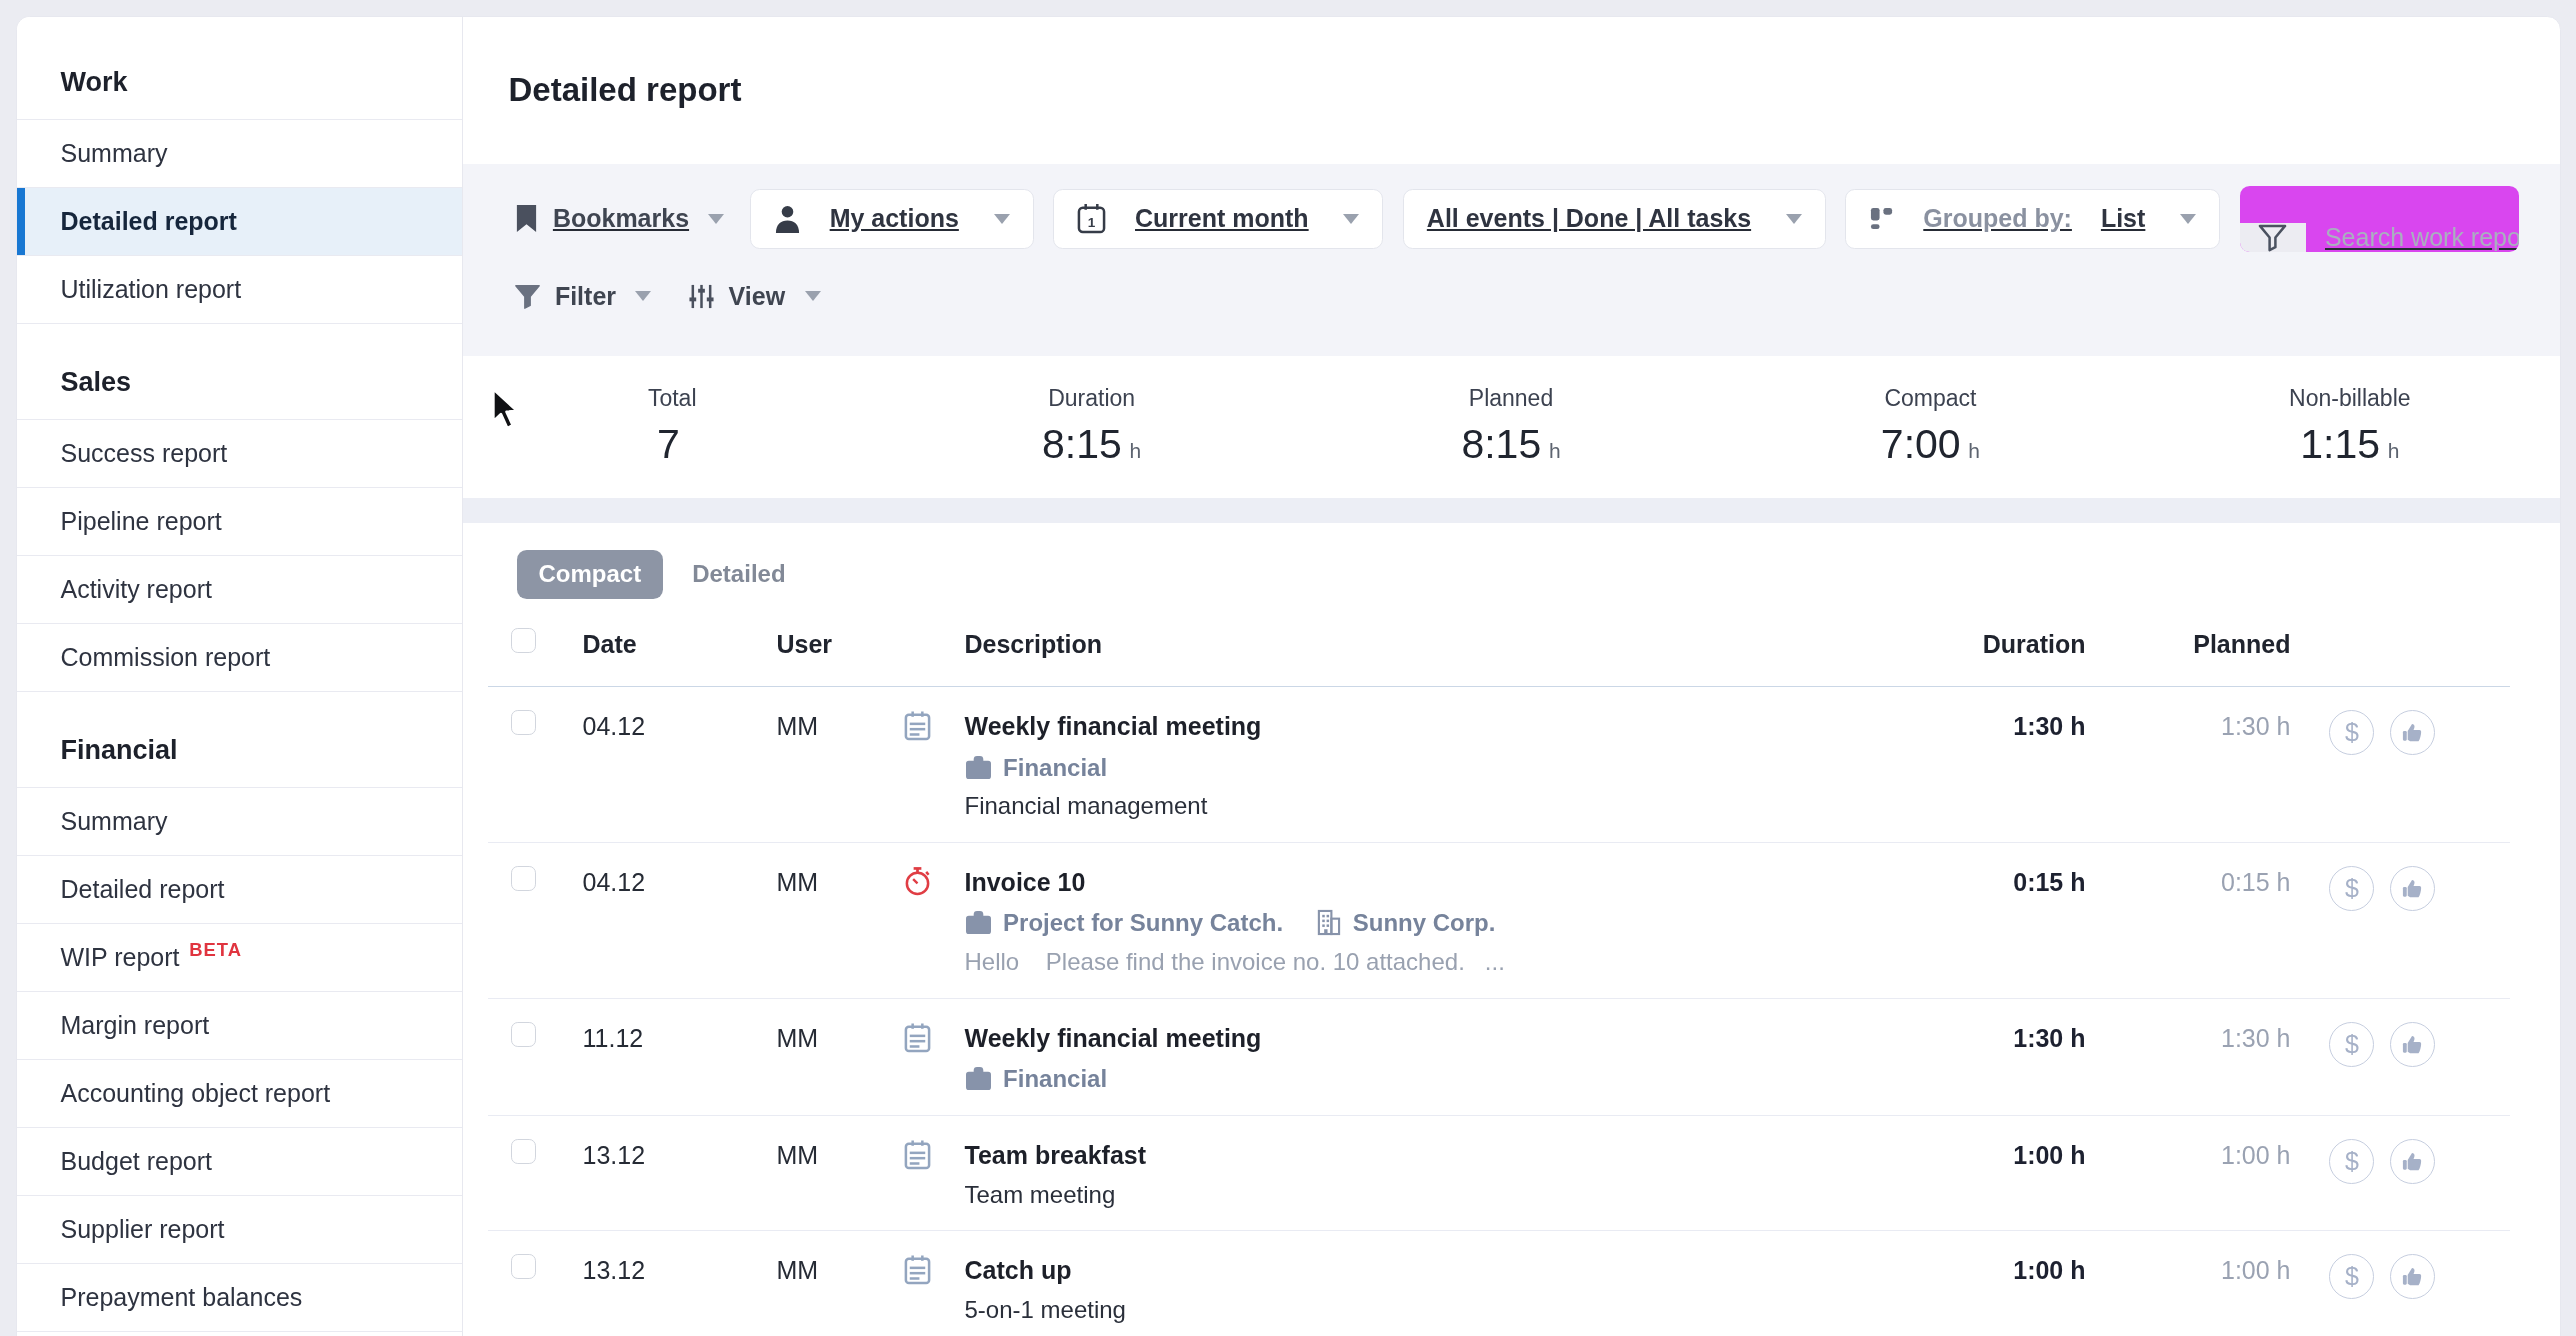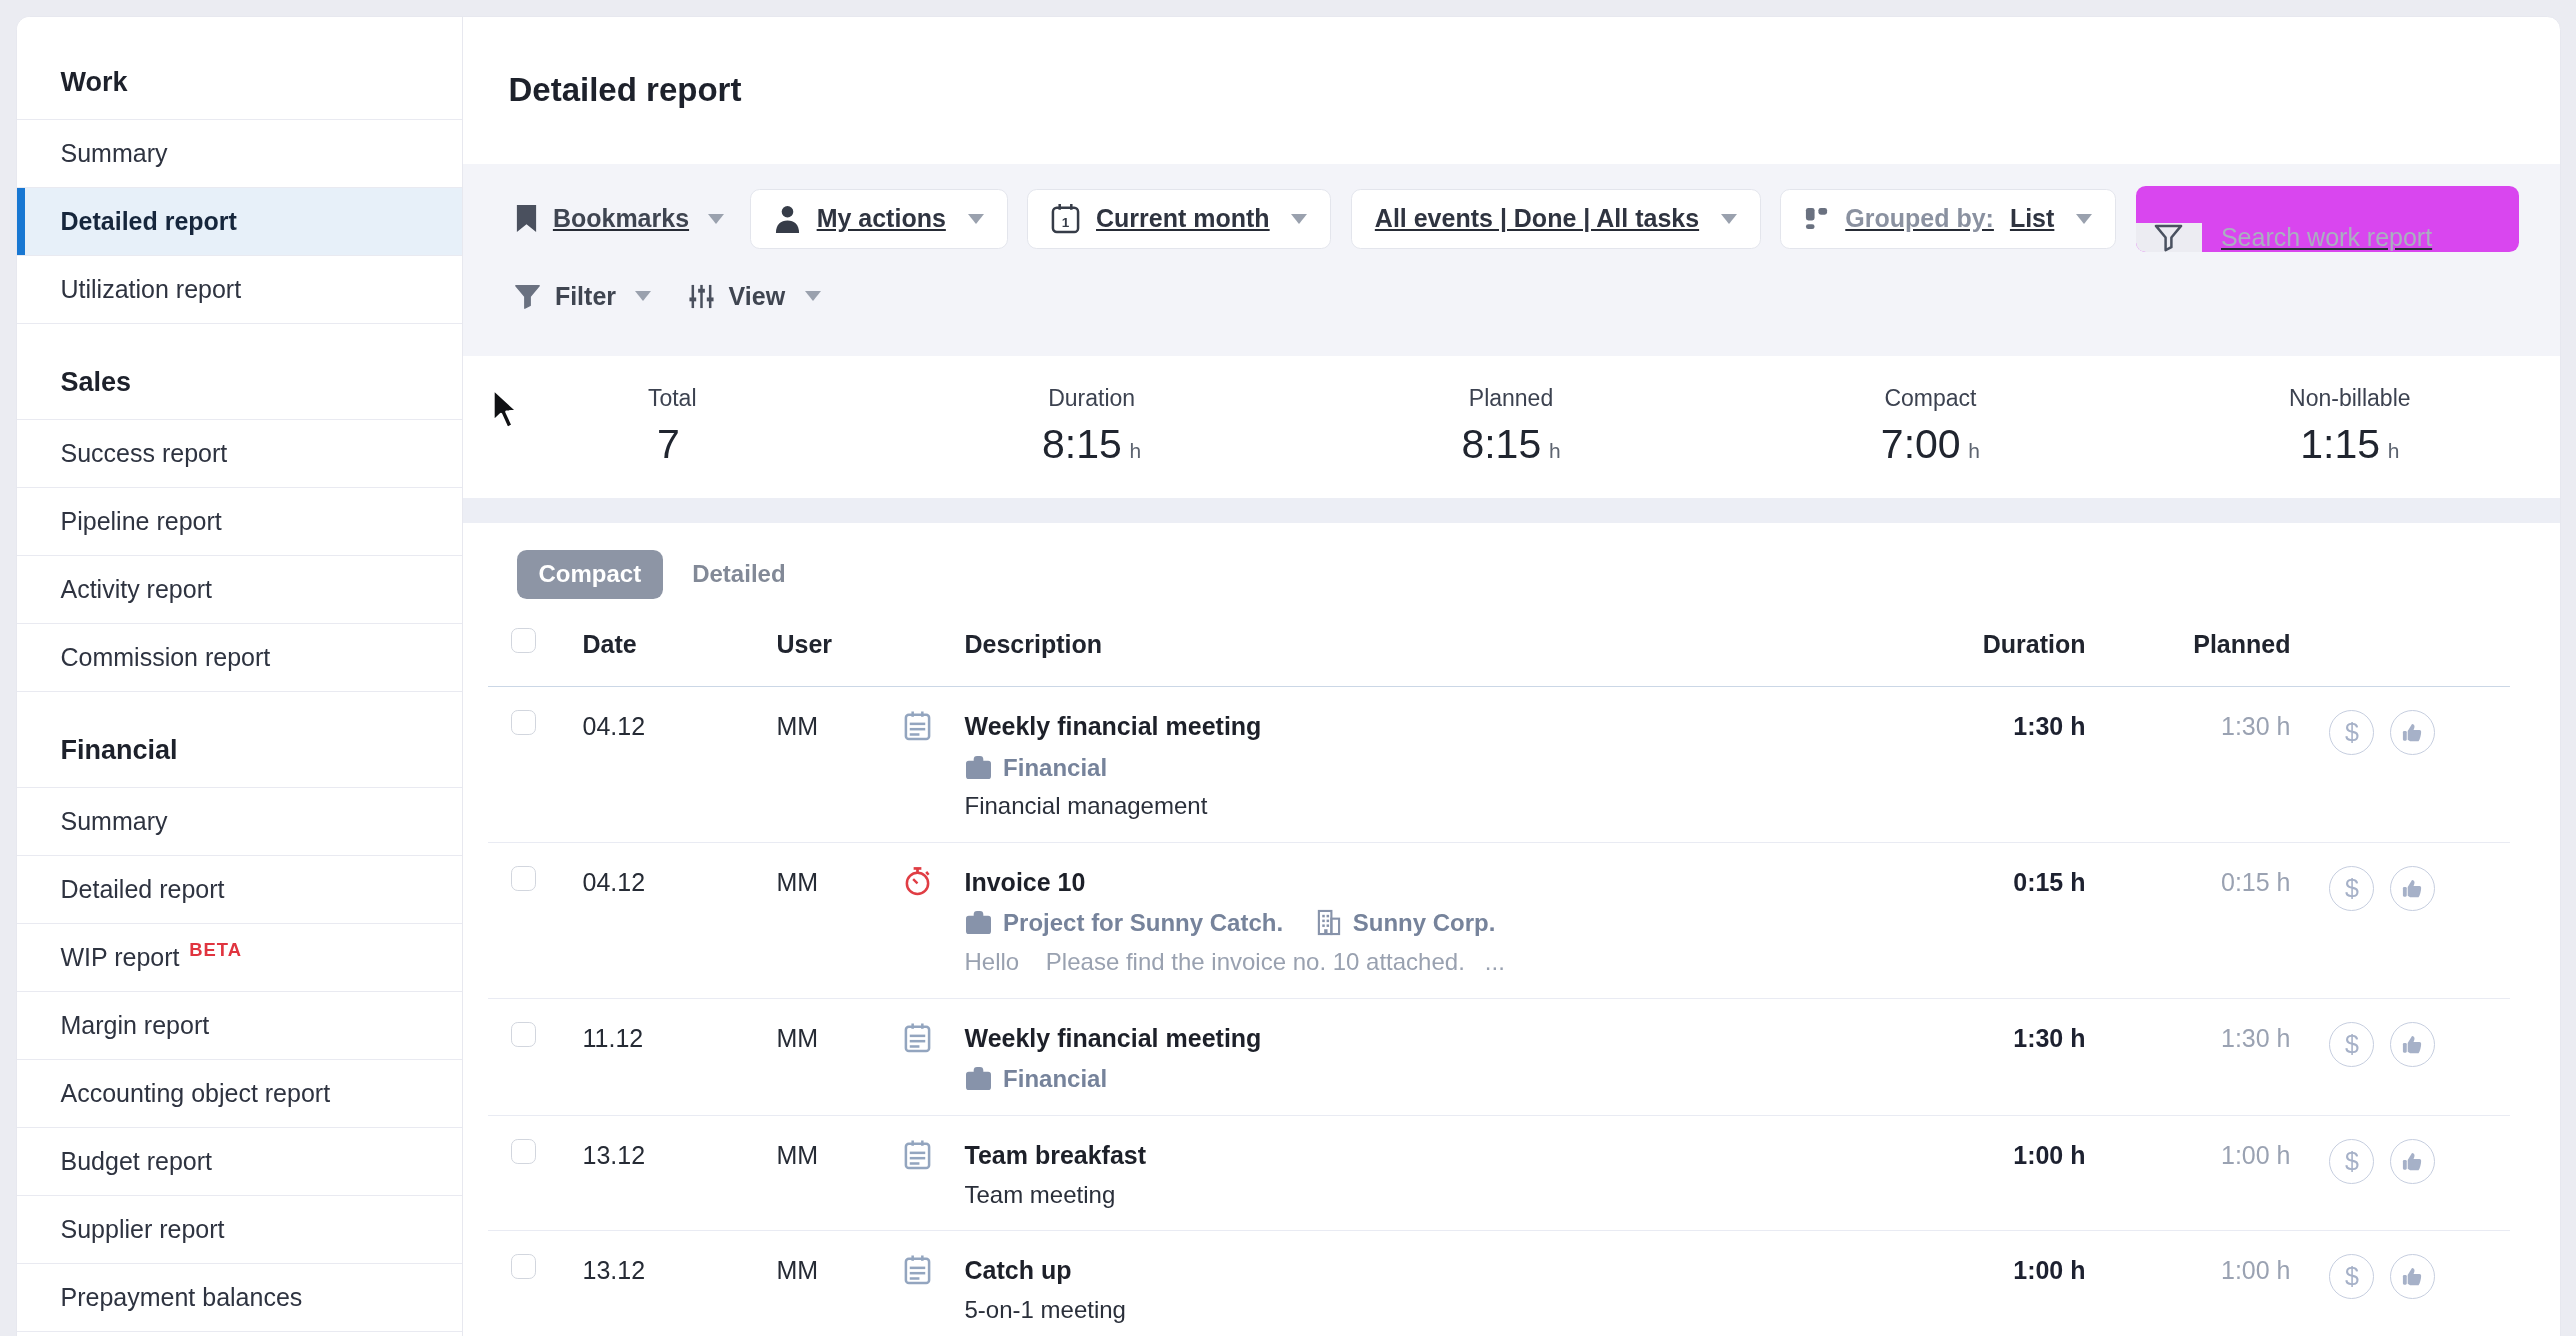--- a/index.html
+++ b/index.html
@@ -37,21 +37,21 @@
   }
   
   .main{ flex:1; display:flex; flex-direction:column; min-width:0; }
   .main-header{ height:147px; display:flex; align-items:center; padding-left:46px; flex:none; }
   .main-header h1{ font-size:33px; font-weight:700; color:#1d212b; }
   
   .toolbar{ background:#f3f4f9; padding:25px 41px 0 46px; height:192px; flex:none; }
   .toolbar-row1{ display:flex; align-items:center; gap:19.4px; height:60px;text-decoration:underline; }
   .toolbar-row2{ display:flex; align-items:center; gap:25px; height:41px; margin-top:27px; }
   .tbtn{
-    display:inline-flex; align-items:center; gap:16px; height:60px;
+    display:inline-flex; align-items:center; gap:29px; height:60px;
     background:#fff; border:1px solid #e3e5ec; border-radius:9.7px;
     padding:0 23px; font-size:25px; font-weight:700; color:#2f3440; cursor:pointer;
     white-space:nowrap;
   }
   .tflat{
     display:inline-flex; align-items:center; gap:13.6px; height:60px;
     font-size:25px; font-weight:700; color:#3f4551; cursor:pointer; padding:0 5.8px;
     white-space:nowrap;
   }
   .toolbar-row2 .tflat{ height:41px; }

